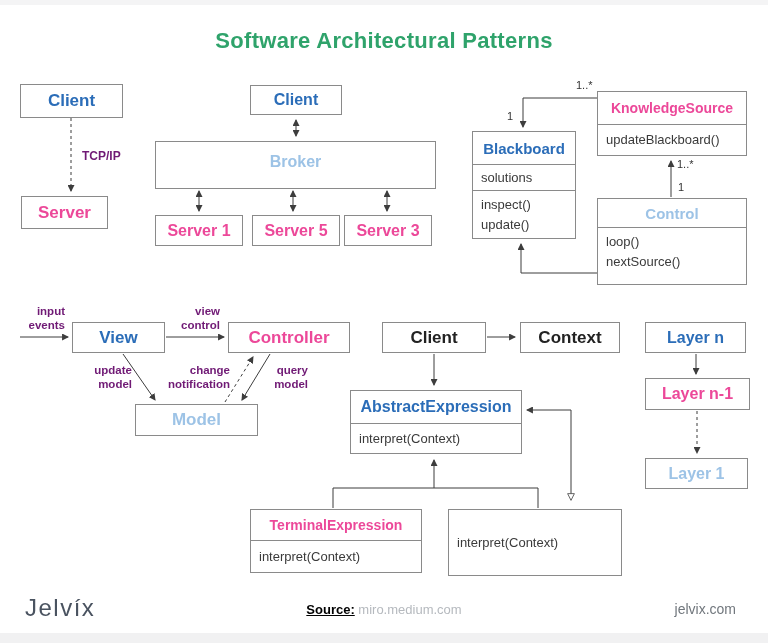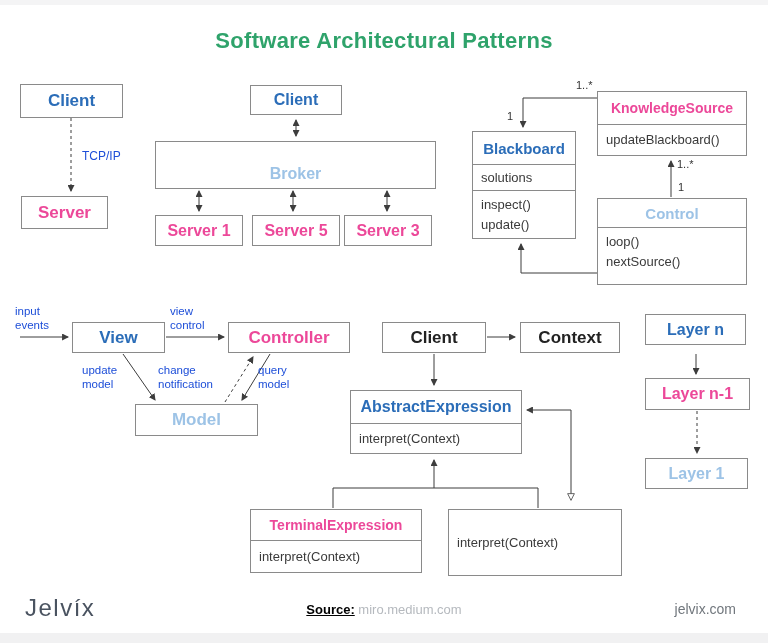--- a/index.html
+++ b/index.html
@@ -13,22 +13,22 @@
   .box{position:absolute;background:#fff;border:1px solid #8a8a8a;box-sizing:border-box;
     display:flex;align-items:center;justify-content:center;font-weight:bold;}
   .blue{color:#2b6db8}.green{color:#ec4899}.lblue{color:#9dc3e6}.dark{color:#222}
   .f17{font-size:17px}.f16{font-size:16px}
   .cls{position:absolute;background:#fff;border:1px solid #8a8a8a;box-sizing:border-box;
     display:flex;flex-direction:column;}
   .cls-h{display:flex;align-items:center;justify-content:center;font-weight:bold;
     border-bottom:1px solid #8a8a8a;flex:0 0 auto;box-sizing:border-box;}
   .cls-b{font-size:13px;color:#3a3a3a;padding:4px 8px;line-height:1.5;box-sizing:border-box;}
   .mid{display:flex;align-items:center;}
-  .lbl{position:absolute;font-size:11.5px;color:#1d4ed8;line-height:1.2;text-align:left;
-    white-space:pre-line;}
+  .lbl{position:absolute;font-size:11.5px;color:#701a75;line-height:1.2;text-align:right;
+    white-space:pre-line;font-weight:bold;}
   .mult{position:absolute;font-size:11px;color:#333;}
   svg.overlay{position:absolute;left:0;top:0;pointer-events:none;}
   .footer-logo{position:absolute;left:25px;top:594px;font-size:24px;color:#4a5360;
     letter-spacing:1.5px;}
   .footer-src{position:absolute;left:0;top:602px;width:768px;text-align:center;font-size:13px;}
   .footer-src .sl{font-weight:bold;color:#000000;text-decoration:underline;}
   .footer-src .sv{color:#b5b9be;}
   .footer-site{position:absolute;right:32px;top:601px;font-size:14px;color:#71777d;}
 </style>
 </head>
@@ -93,21 +93,21 @@
         <path d="M697,411 V453" stroke-dasharray="3,3" marker-end="url(#arr)"></path>
       </g>
     </g>
   </svg>
 
   <div class="box blue f17" style="left:20px;top:84px;width:103px;height:34px">Client</div>
   <div class="lbl" style="left:82px;top:149px;font-size:12px">TCP/IP</div>
   <div class="box green f17" style="left:21px;top:196px;width:87px;height:33px">Server</div>
 
   <div class="box blue f16" style="left:250px;top:85px;width:92px;height:30px">Client</div>
-  <div class="box lblue f16" style="left:155px;top:141px;width:281px;height:48px;align-items:flex-start;padding-top:23px">Broker</div>
+  <div class="box lblue f16" style="left:155px;top:141px;width:281px;height:48px;align-items:flex-start;padding-top:11px">Broker</div>
   <div class="box green f16" style="left:155px;top:215px;width:88px;height:31px">Server 1</div>
   <div class="box green f16" style="left:252px;top:215px;width:88px;height:31px">Server 5</div>
   <div class="box green f16" style="left:344px;top:215px;width:88px;height:31px">Server 3</div>
 
   <div class="cls" style="left:472px;top:131px;width:104px;height:108px">
     <div class="cls-h blue" style="height:33px;font-size:15px">Blackboard</div>
     <div class="cls-b mid" style="height:27px;border-bottom:1px solid #8a8a8a;padding-top:0;padding-bottom:0">solutions</div>
     <div class="cls-b">
       <div>inspect()</div>
       <div>update()</div>
@@ -156,21 +156,21 @@
 
   <div class="cls" style="left:250px;top:509px;width:172px;height:64px">
     <div class="cls-h green" style="height:31px;font-size:14px">TerminalExpression</div>
     <div class="cls-b mid" style="flex:1">interpret(Context)</div>
   </div>
 
   <div class="cls" style="left:448px;top:509px;width:174px;height:67px">
     <div class="cls-b mid" style="flex:1">interpret(Context)</div>
   </div>
 
-  <div class="box blue f16" style="left:645px;top:314px;width:101px;height:31px">Layer n</div>
+  <div class="box blue f16" style="left:645px;top:322px;width:101px;height:31px">Layer n</div>
   <div class="box green f16" style="left:645px;top:378px;width:105px;height:32px">Layer n-1</div>
   <div class="box lblue f16" style="left:645px;top:458px;width:103px;height:31px">Layer 1</div>
 
   <div class="footer-logo">Jelvíx</div>
   <div class="footer-src"><span class="sl">Source:</span><span class="sv"> miro.medium.com</span></div>
   <div class="footer-site">jelvix.com</div>
 
   <div class="strip strip-bottom"></div>
 
 </div>

